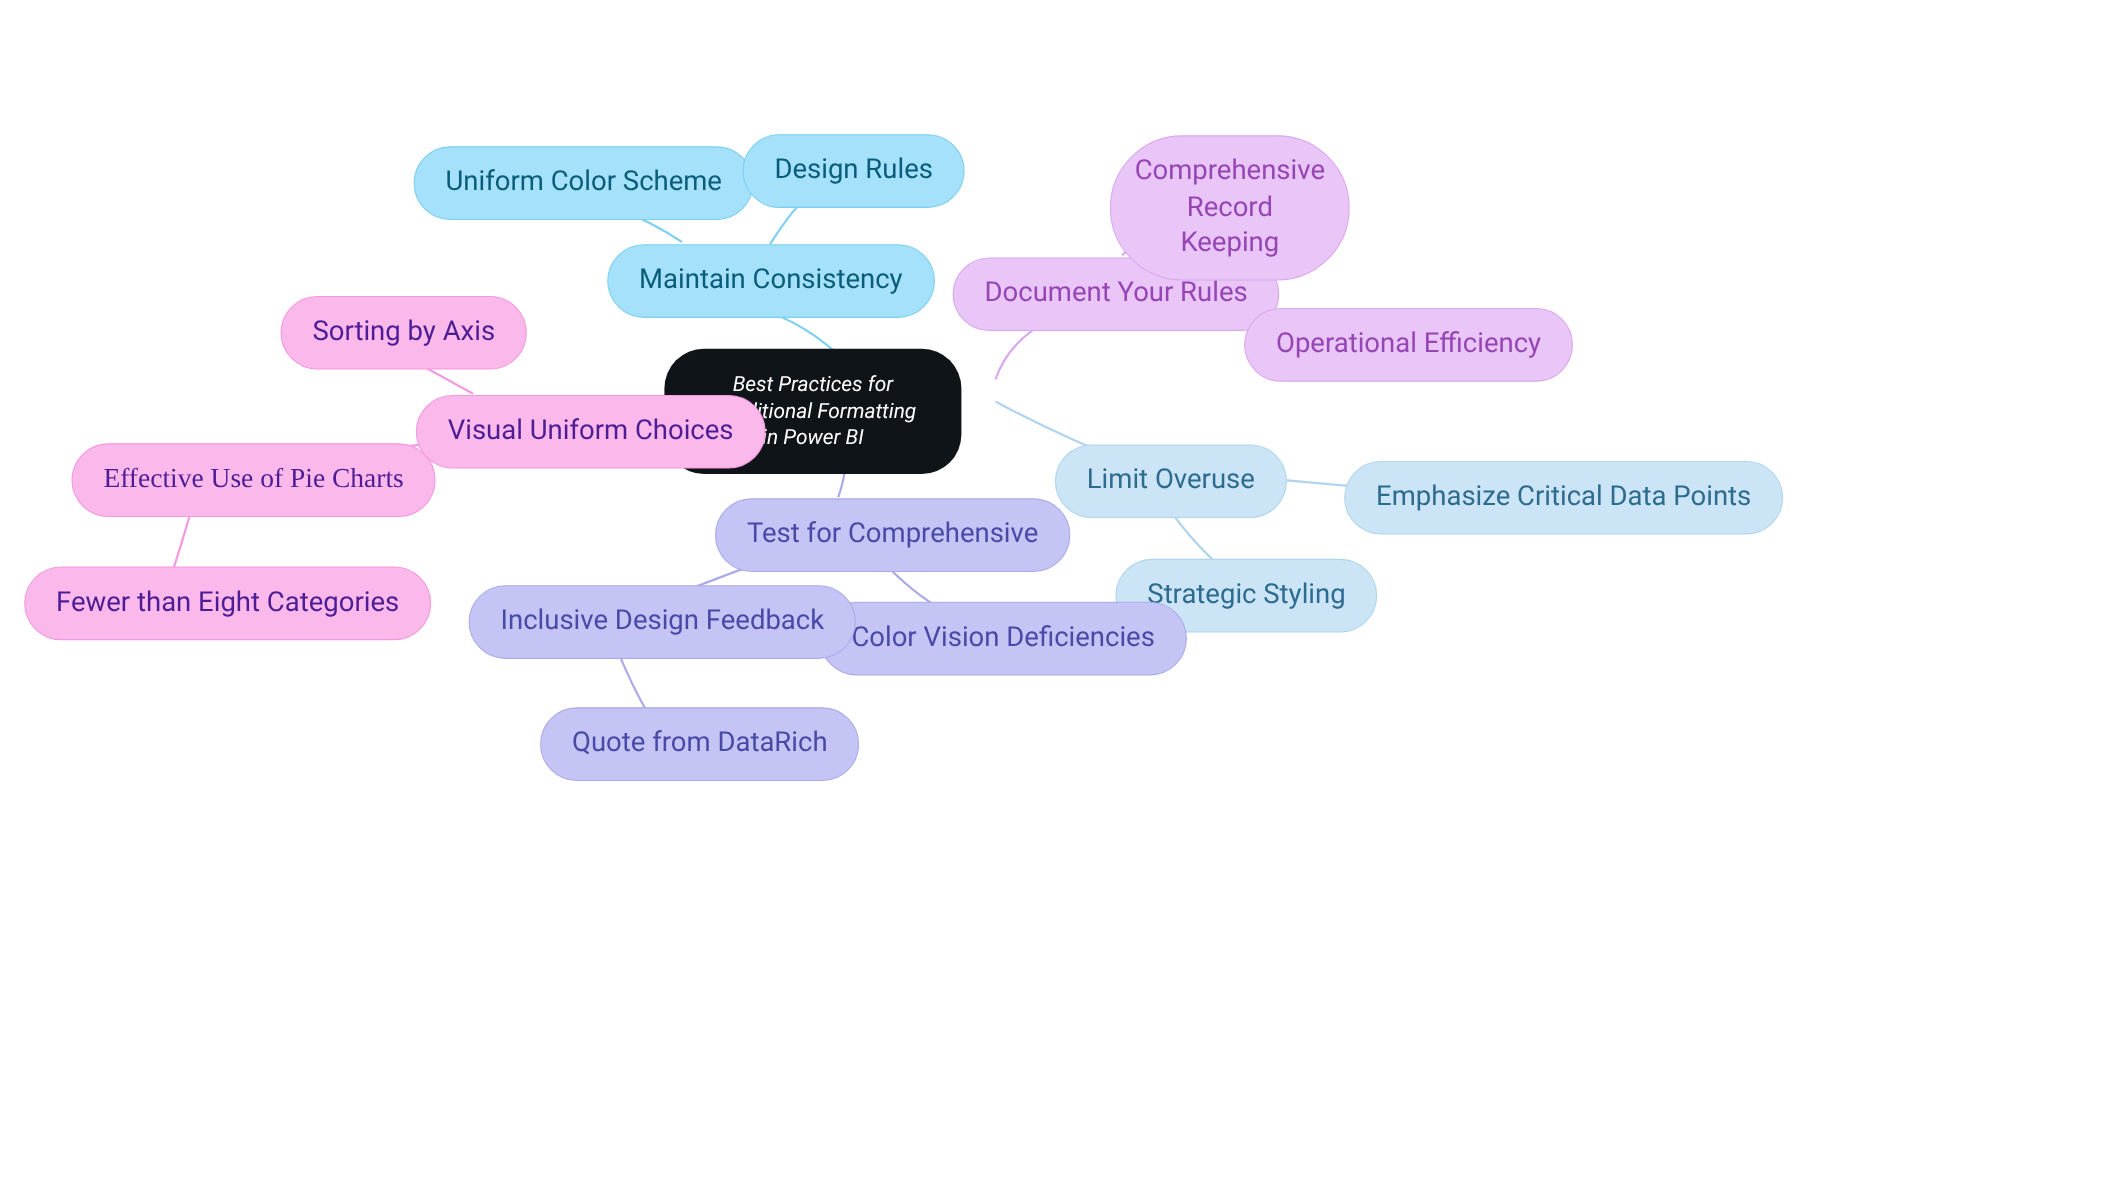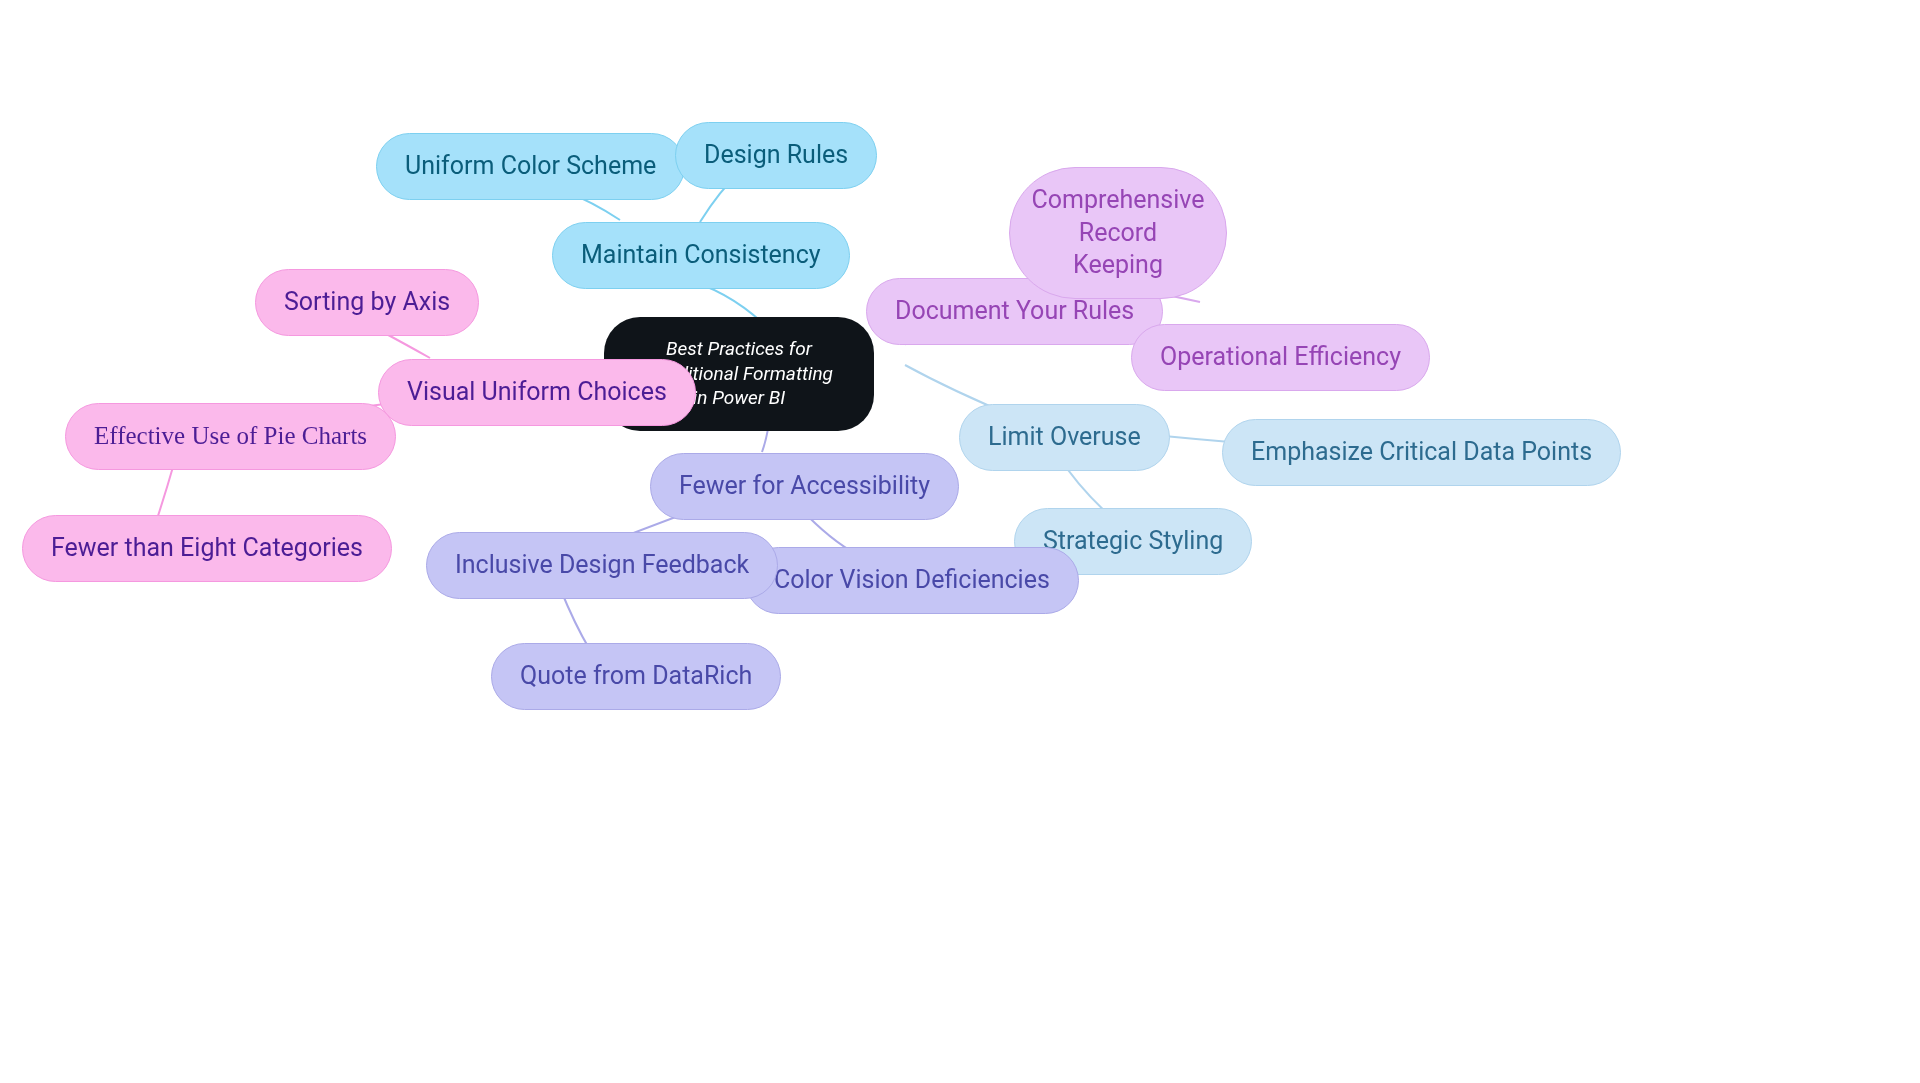--- a/index.html
+++ b/index.html
@@ -50,21 +50,20 @@
     
     .cyan {
       background: #a5e1fa;
       color: #0a5d7a;
       border: 1.5px solid #7dd0f0;
     }
     .plum {
       background: #e9c6f7;
       color: #9645b5;
       border: 1.5px solid #d9a8ed;
-      margin-top: 44px;
     }
     .lightblue {
       background: #cce5f6;
       color: #2d6b8f;
       border: 1.5px solid #b0d4ed;
     }
     .lavender {
       background: #c5c5f5;
       color: #4949a8;
       border: 1.5px solid #abaae8;
@@ -143,21 +142,21 @@
   <span>Limit Overuse</span>
 </div>
 <div class="node lightblue" style="left: 1222px; top: 419px;">
   <span>Emphasize Critical Data Points</span>
 </div>
 <div class="node lightblue" style="left: 1014px; top: 508px;">
   <span>Strategic Styling</span>
 </div>
 
 <div class="node lavender" style="left: 650px; top: 453px;">
-  <span>Fewer for Accessibility</span>
+  <span>Test for Comprehensive</span>
 </div>
 <div class="node lavender" style="left: 745px; top: 547px;">
   <span>Color Vision Deficiencies</span>
 </div>
 <div class="node lavender" style="left: 426px; top: 532px;">
   <span>Inclusive Design Feedback</span>
 </div>
 <div class="node lavender" style="left: 491px; top: 643px;">
   <span>Quote from DataRich</span>
 </div>

